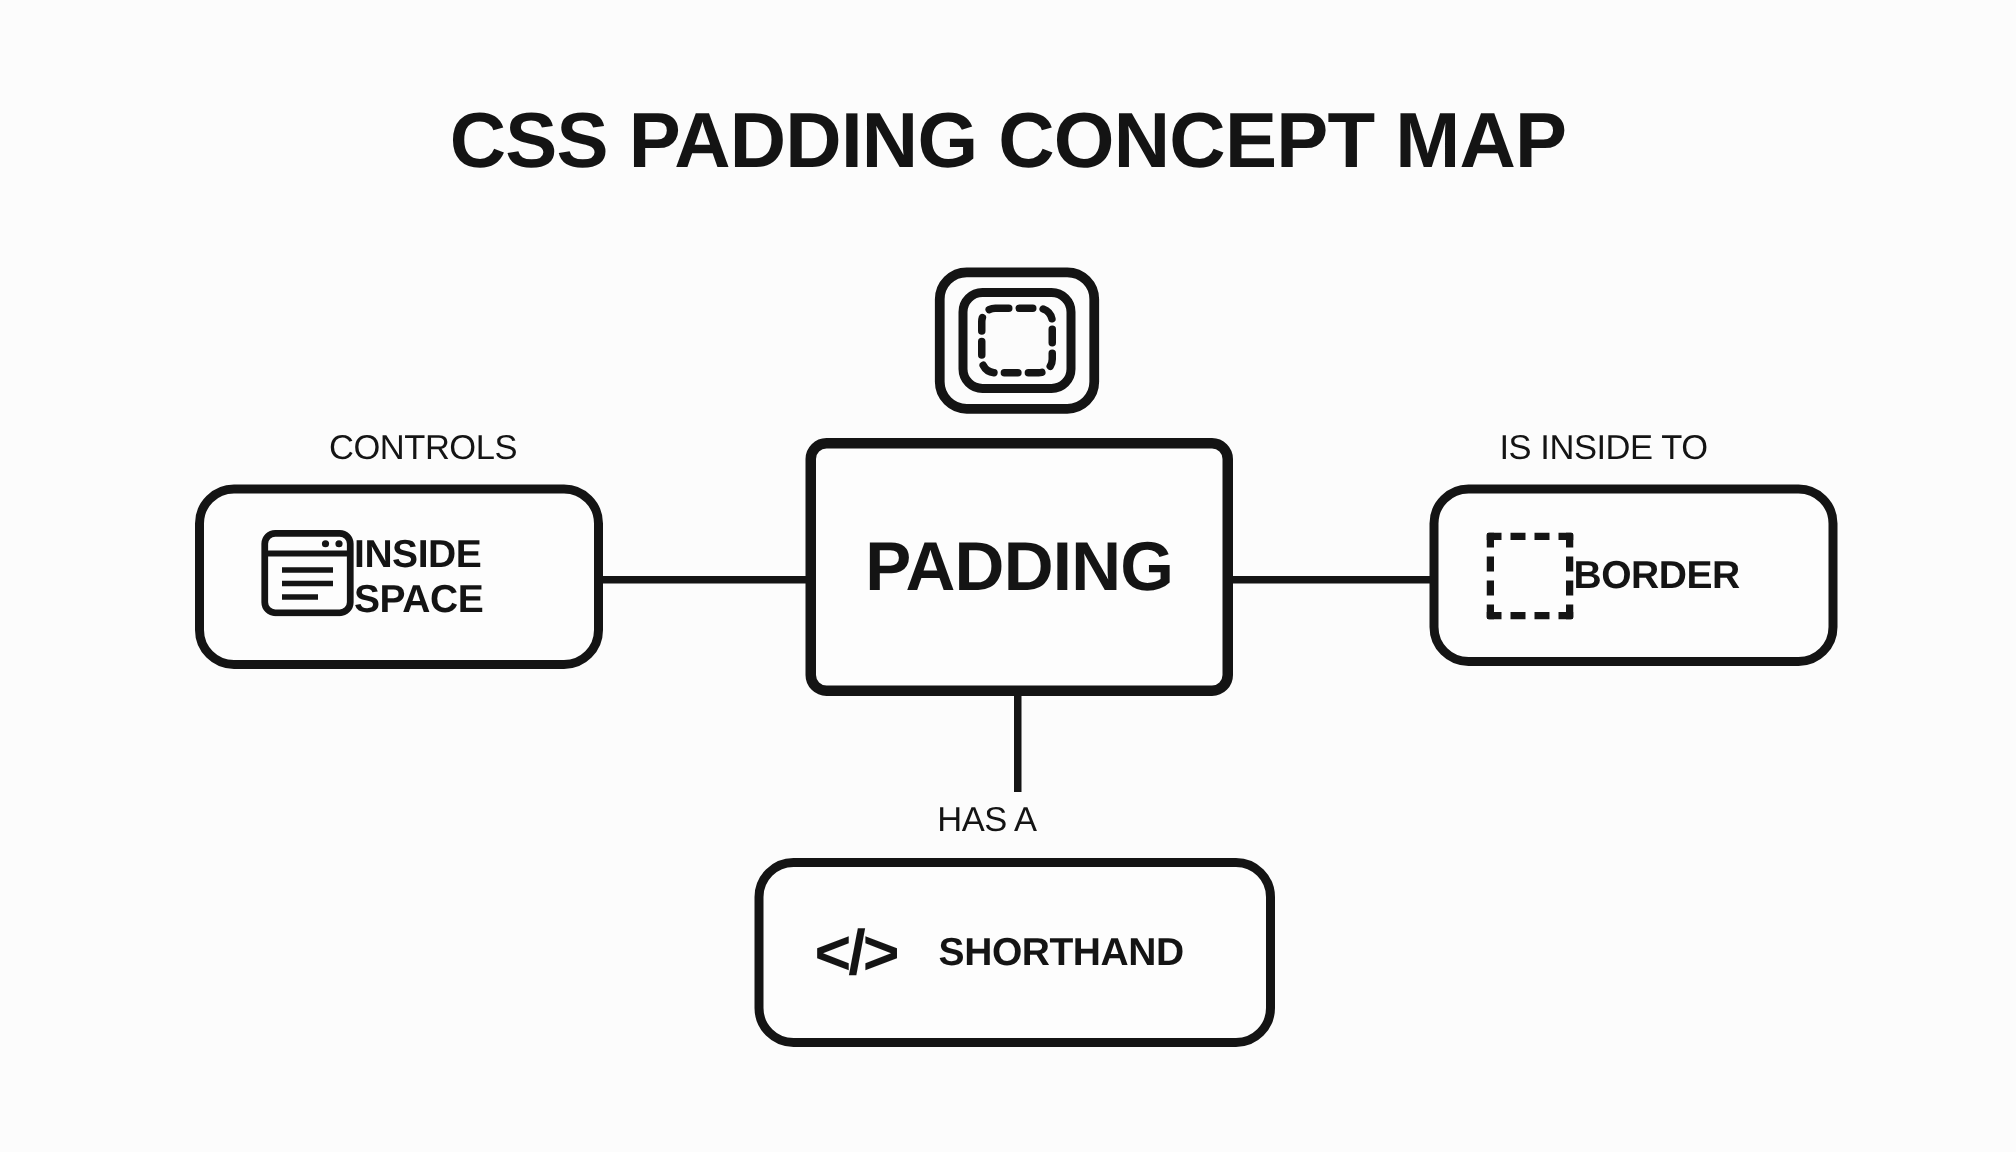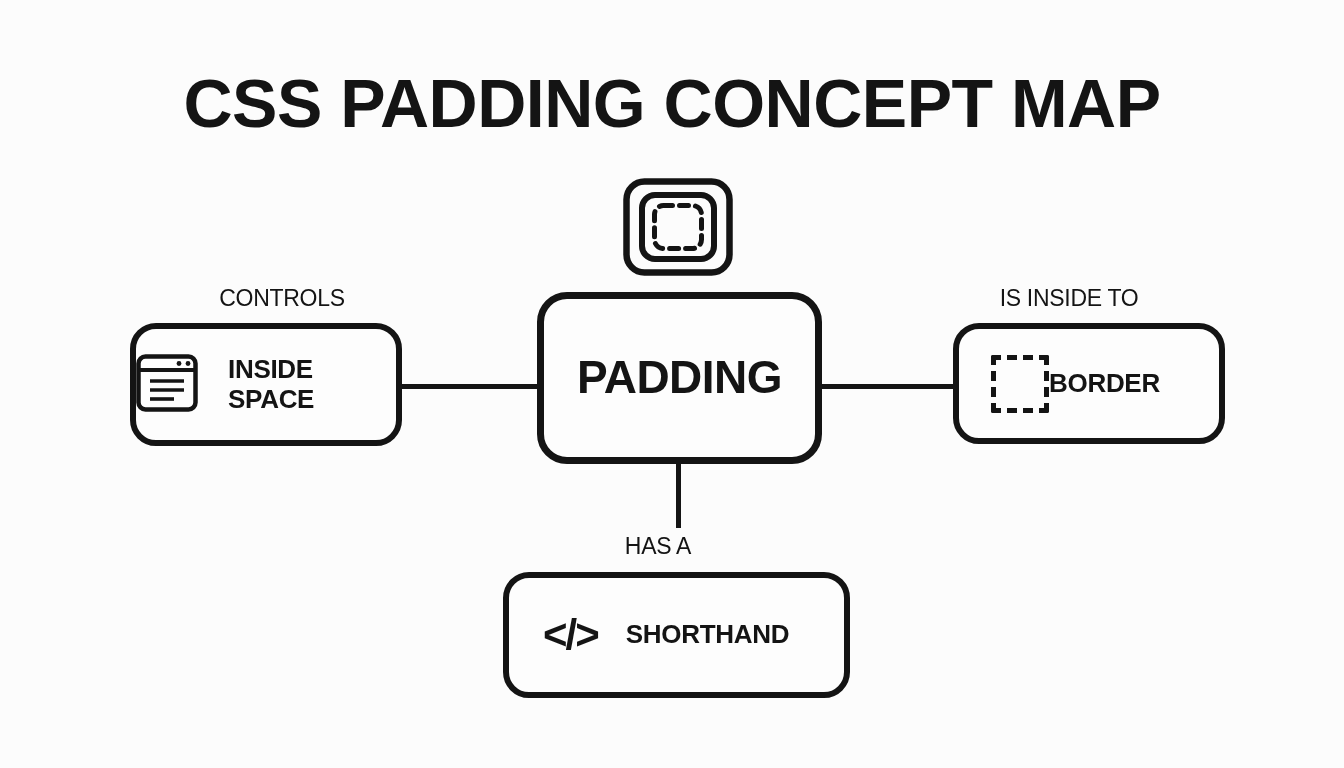--- a/index.html
+++ b/index.html
@@ -17,21 +17,21 @@
     position: relative;
     width: 1344px;
     height: 768px;
   }
   .title {
     position: absolute;
     top: 64px;
     left: 0;
     width: 1344px;
     text-align: center;
-    font-size: 68px;
+    font-size: 52px;
     font-weight: 700;
     letter-spacing: -0.5px;
     color: var(--ink);
   }
   
   .connector { position: absolute; background: var(--ink); }
   .connector.left-line  { left: 400px; top: 384px; width: 140px; height: 5px; }
   .connector.right-line { left: 819px; top: 384px; width: 137px; height: 5px; }
   .connector.down-line  { left: 676px; top: 462px; width: 5px;  height: 66px; }
   
@@ -50,28 +50,28 @@
   .node {
     position: absolute;
     background: #fdfdfd;
     border: 6px solid var(--ink);
     border-radius: 26px;
     display: flex;
     align-items: center;
   }
   .node.center {
     left: 537px; top: 292px; width: 285px; height: 172px;
-    border-width: 7px; border-radius: 30px;
+    border-width: 7px; border-radius: 14px;
     justify-content: center;
   }
   .node.center .node-label {
     font-size: 46px;
     letter-spacing: -0.5px;
   }
-  .node.left-node   { left: 130px; top: 323px; width: 272px; height: 123px; gap: 30px; }
+  .node.left-node   { left: 130px; top: 323px; width: 272px; height: 123px; padding-left: 38px; }
   .node.right-node  { left: 953px; top: 323px; width: 272px; height: 121px; padding-left: 32px; }
   .node.bottom-node { left: 503px; top: 572px; width: 347px; height: 126px; padding-left: 34px; gap: 28px; }
   .node-label {
     font-size: 26px;
     font-weight: 700;
     letter-spacing: -0.3px;
     line-height: 1.12;
     color: var(--ink);
   }
   .node.left-node .node-label { width: 140px; }

